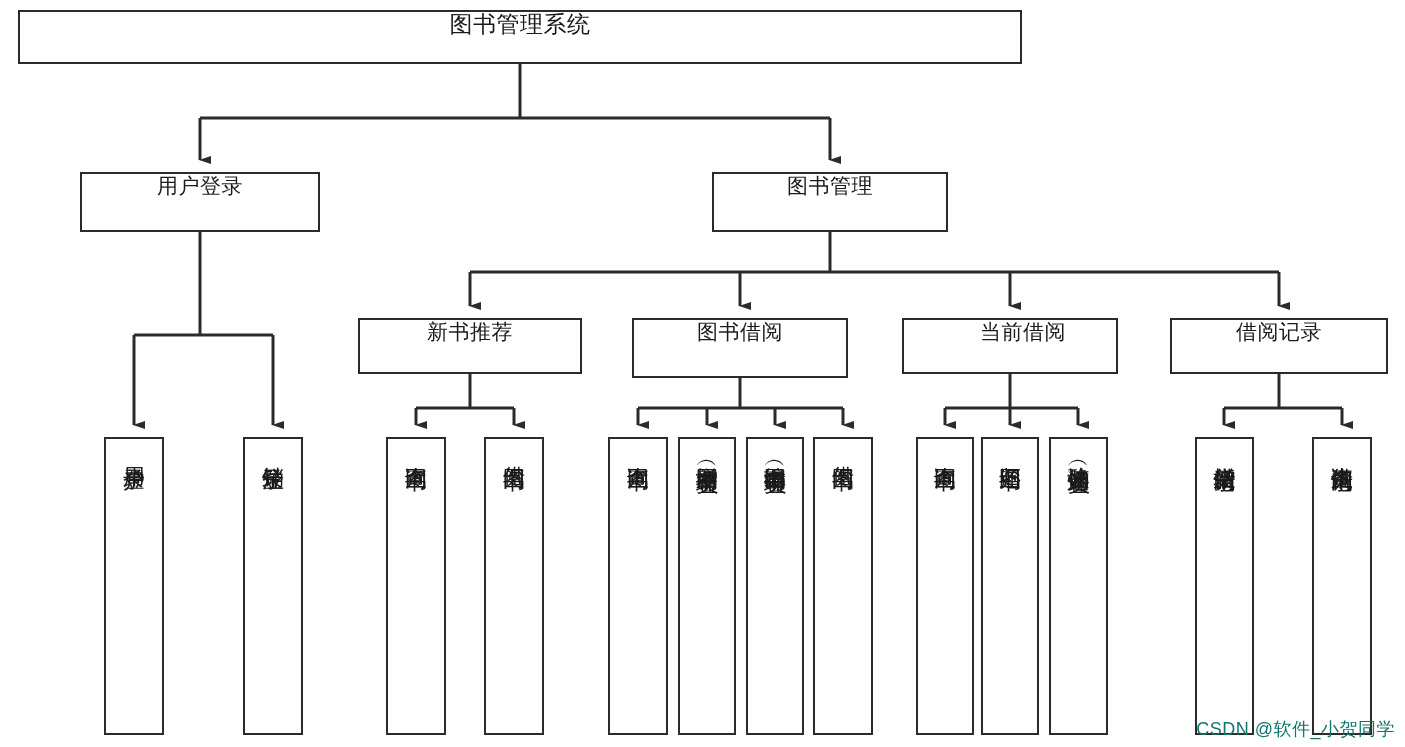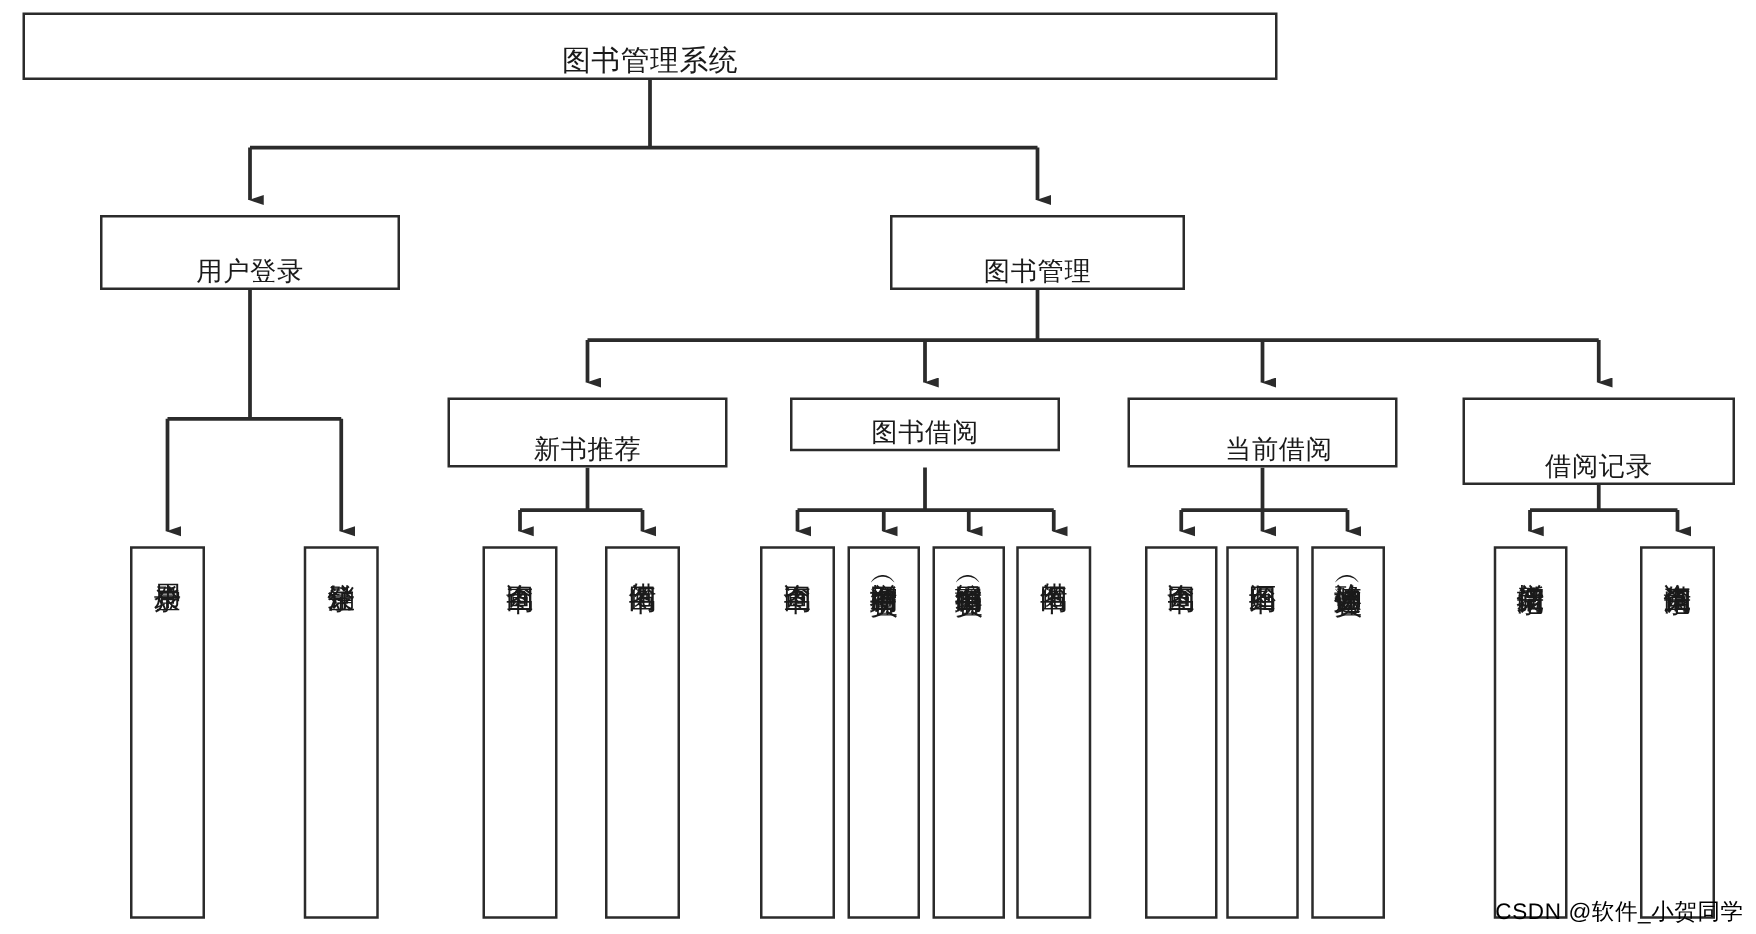--- a/index.html
+++ b/index.html
@@ -26,21 +26,21 @@
     width: 1405px;
     height: 747px;
     pointer-events: none;
   }
   .node {
     position: absolute;
     box-sizing: border-box;
     background: #ffffff;
     border: 2px solid #2b2b2b;
     display: flex;
-    align-items: flex-end;
+    align-items: flex-start;
     justify-content: center;
     color: #1a1a1a;
   }
   .node .node-label {
     display: block;
     text-align: center;
     line-height: 1.12;
     letter-spacing: 0.5px;
   }
   .node-root .node-label {
@@ -60,21 +60,21 @@
     font-size: 22px;
     line-height: 1.18;
     letter-spacing: 1px;
     white-space: nowrap;
   }
   .watermark {
     position: absolute;
     right: 10px;
     bottom: 6px;
     font-size: 18px;
-    color: #000000;
+    color: #0f766e;
     letter-spacing: 0.5px;
     white-space: nowrap;
     user-select: none;
   }
 </style>
 </head>
 <body>
 
 <div id="diagram-root">
 
@@ -135,27 +135,27 @@
   <div class="node node-level1" style="left: 80px; top: 172px; width: 240px; height: 60px;">
     <span class="node-label">用户登录</span>
   </div>
   <div class="node node-level2" style="left: 358px; top: 318px; width: 224px; height: 56px;">
     <span class="node-label">新书推荐</span>
   </div>
 
   <div class="node node-level1" style="left: 712px; top: 172px; width: 236px; height: 60px;">
     <span class="node-label">图书管理</span>
   </div>
-  <div class="node node-level2" style="left: 632px; top: 318px; width: 216px; height: 43px;">
+  <div class="node node-level2" style="left: 632px; top: 318px; width: 216px; height: 60px;">
     <span class="node-label">图书借阅</span>
   </div>
   <div class="node node-level2" style="left: 902px; top: 318px; width: 216px; height: 56px; padding-left: 26px;">
     <span class="node-label">当前借阅</span>
   </div>
-  <div class="node node-level2" style="left: 1170px; top: 318px; width: 218px; height: 70px;">
+  <div class="node node-level2" style="left: 1170px; top: 318px; width: 218px; height: 56px;">
     <span class="node-label">借阅记录</span>
   </div>
 
   <div class="node node-leaf" style="left: 104px; top: 437px; width: 60px; height: 298px;">
     <span class="node-label">用户登录</span>
   </div>
   <div class="node node-leaf" style="left: 243px; top: 437px; width: 60px; height: 298px;">
     <span class="node-label">注销登录</span>
   </div>
   <div class="node node-leaf" style="left: 386px; top: 437px; width: 60px; height: 298px;">

